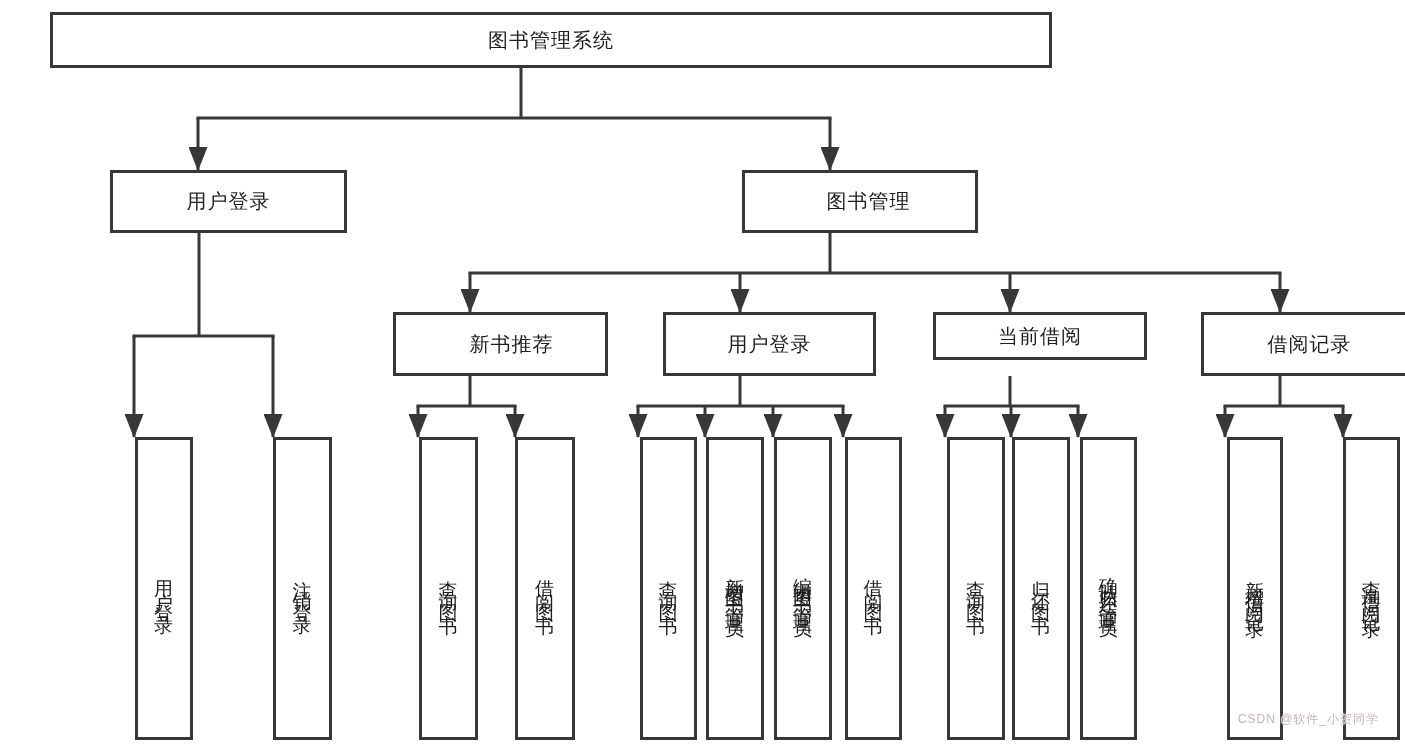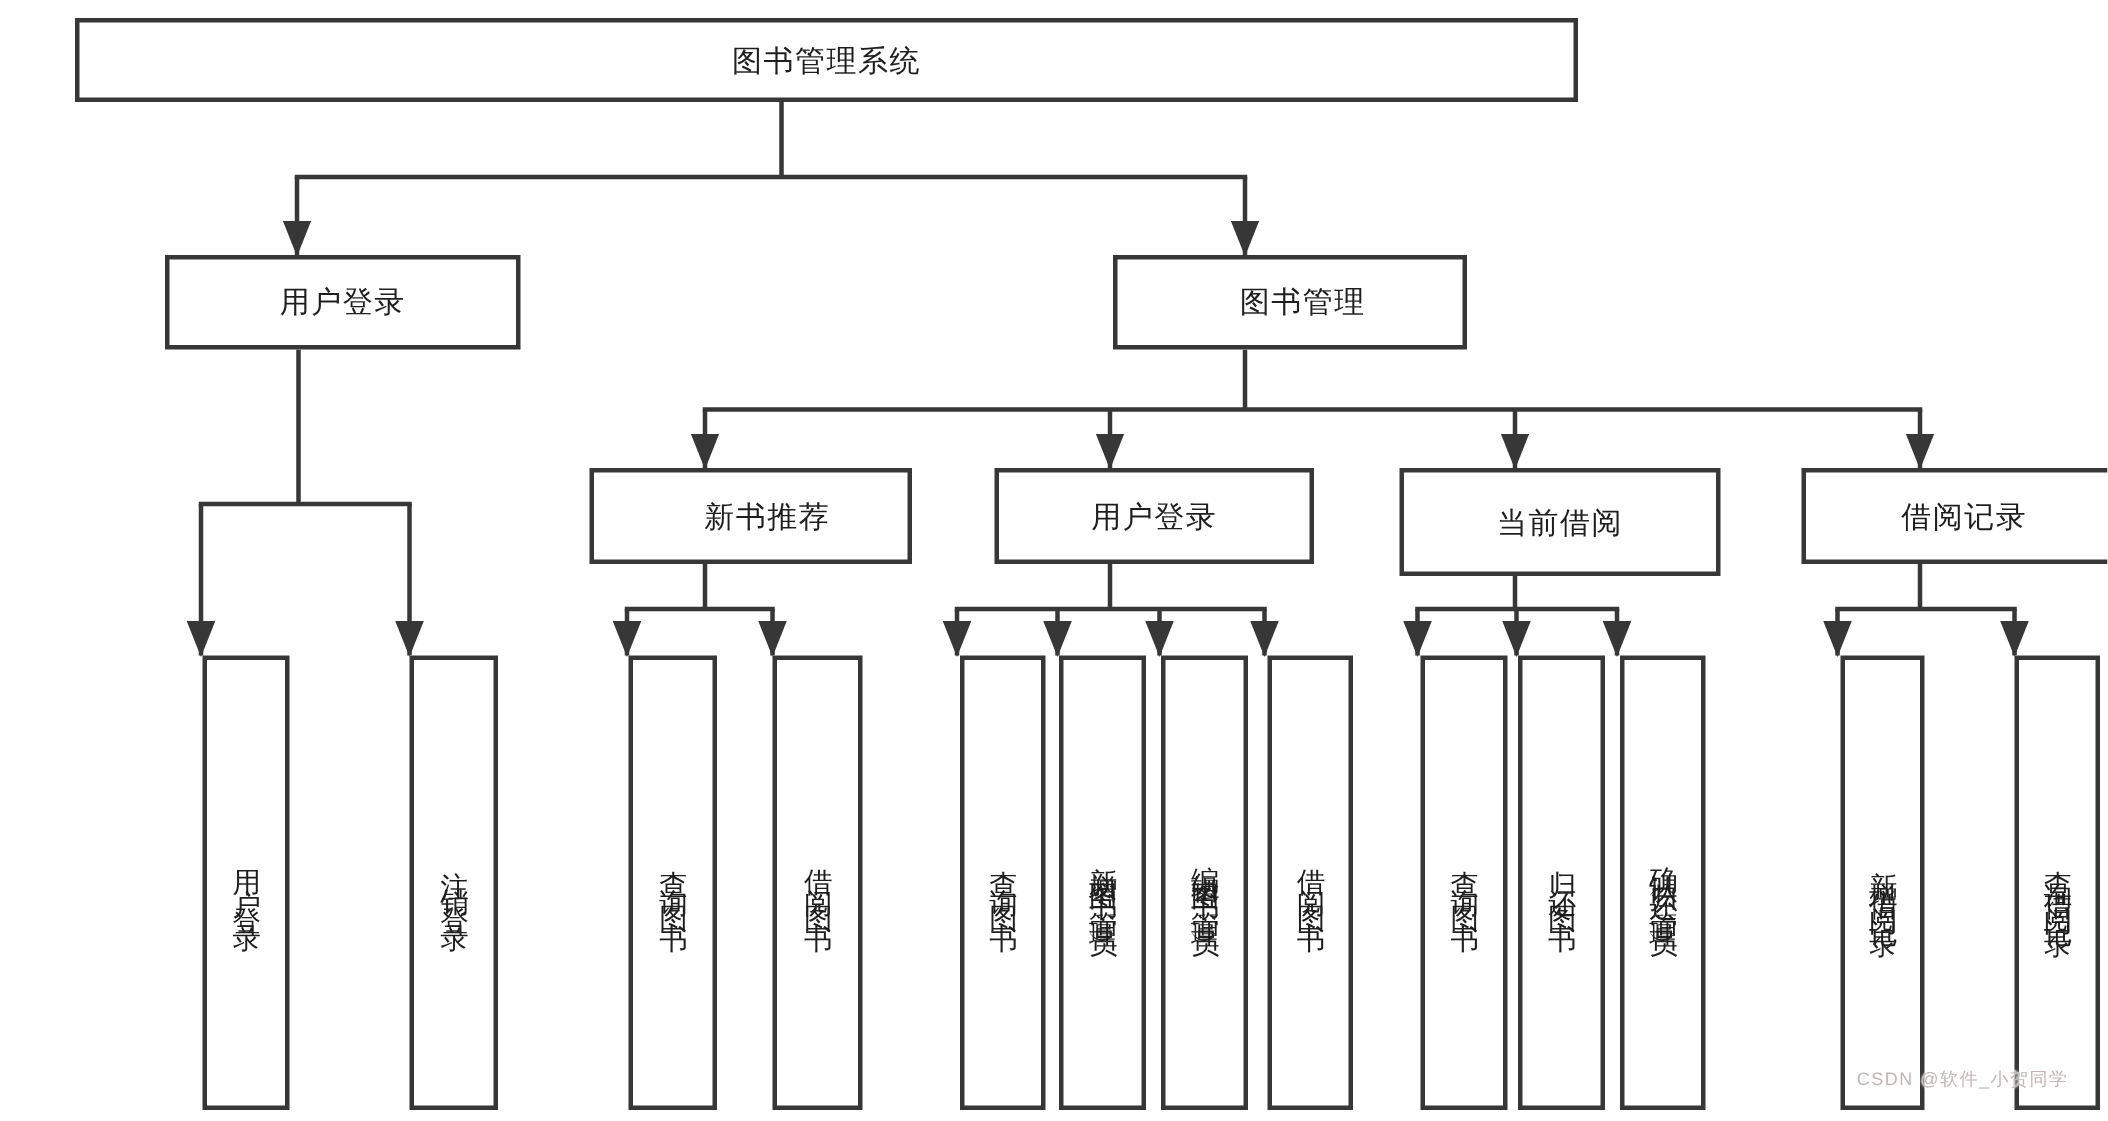--- a/index.html
+++ b/index.html
@@ -111,21 +111,21 @@
     </g>
   </svg>
 
   <div class="box hbox" style="left:20px;top:12px;width:1002px;height:56px;">图书管理系统</div>
 
   <div class="box hbox" style="left:80px;top:170px;width:237px;height:63px;">用户登录</div>
   <div class="box hbox" style="left:712px;top:170px;width:236px;height:63px;padding-left:17px;">图书管理</div>
 
   <div class="box hbox" style="left:363px;top:312px;width:215px;height:64px;padding-left:22px;">新书推荐</div>
   <div class="box hbox" style="left:633px;top:312px;width:213px;height:64px;">用户登录</div>
-  <div class="box hbox" style="left:903px;top:312px;width:214px;height:72px;">当前借阅</div>
+  <div class="box hbox" style="left:903px;top:312px;width:214px;height:48px;">当前借阅</div>
   <div class="box hbox" style="left:1171px;top:312px;width:217px;height:64px;">借阅记录</div>
 
   <div class="box vbox" style="left:105px;width:58px;">用户登录</div>
   <div class="box vbox" style="left:243px;width:59px;">注销登录</div>
 
   <div class="box vbox" style="left:389px;width:59px;">查询图书</div>
   <div class="box vbox" style="left:485px;width:60px;">借阅图书</div>
 
   <div class="box vbox" style="left:610px;width:57px;">查询图书</div>
   <div class="box vbox long" style="left:676px;width:58px;">新增图书（管理员）</div>

